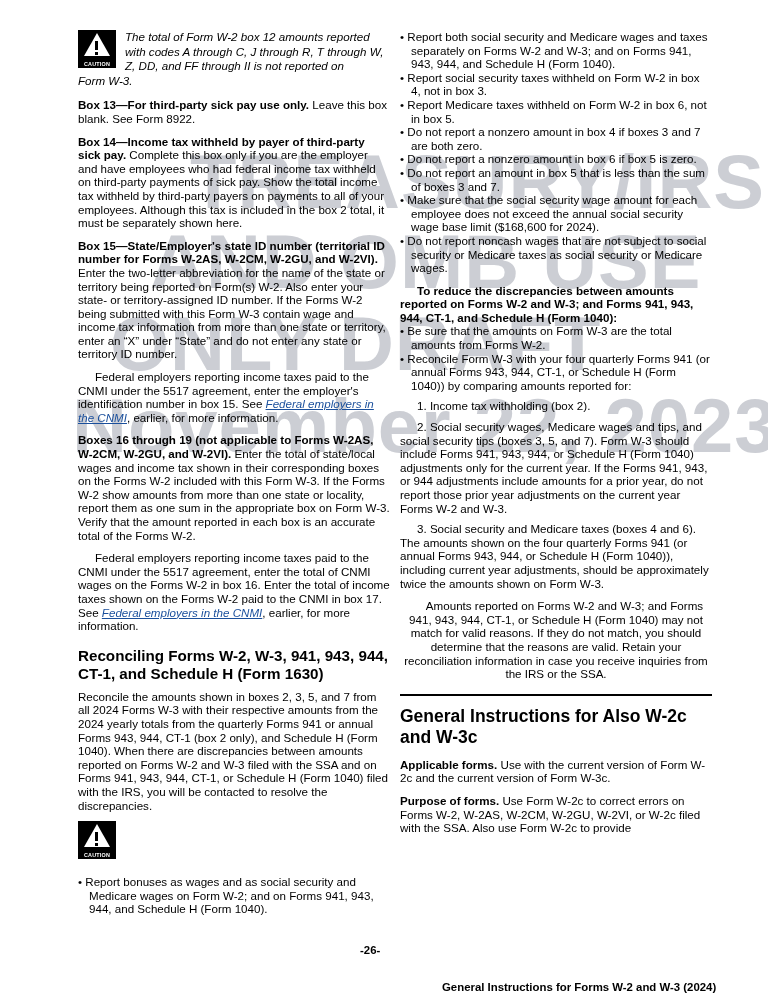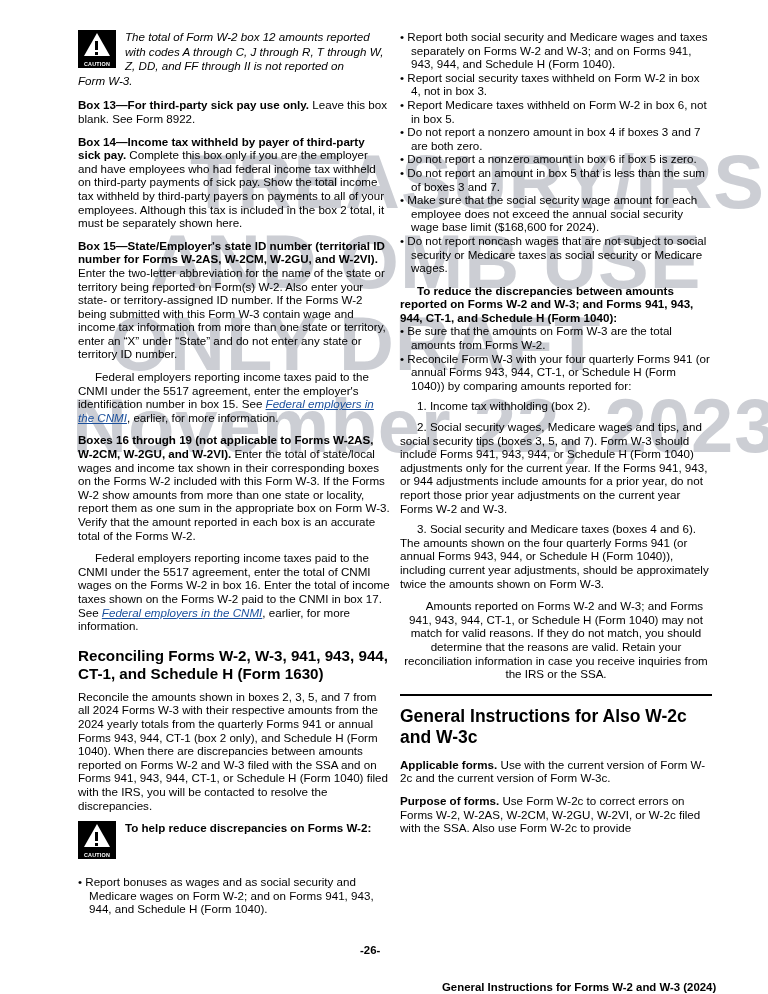--- a/index.html
+++ b/index.html
@@ -230,21 +230,20 @@
 
       <p>Reconcile the amounts shown in boxes 2, 3, 5, and 7 from all 2024 Forms W-3 with their respective amounts from the 2024 yearly totals from the quarterly Forms 941 or annual Forms 943, 944, CT-1 (box 2 only), and Schedule H (Form 1040). When there are discrepancies between amounts reported on Forms W-2 and W-3 filed with the SSA and on Forms 941, 943, 944, CT-1, or Schedule H (Form 1040) filed with the IRS, you will be contacted to resolve the discrepancies.</p>
 
       <div class="caution-block">
         <div class="caution-icon">
           <div class="tri"></div>
           <div class="bang"></div>
           <div class="bang-dot"></div>
           <div class="word">CAUTION</div>
         </div>
-        <div class="caution-text nonital">To help reduce discrepancies on Forms W-2:</div>
       </div>
 
       <p class="bullet">•  Report bonuses as wages and as social security and Medicare wages on Form W-2; and on Forms 941, 943, 944, and Schedule H (Form 1040).</p>
 
     </div>
 
     <div class="col col-right">
 
       <p class="bullet">•  Report both social security and Medicare wages and taxes separately on Forms W-2 and W-3; and on Forms 941, 943, 944, and Schedule H (Form 1040).</p>
       <p class="bullet">•  Report social security taxes withheld on Form W-2 in box 4, not in box 3.</p>

